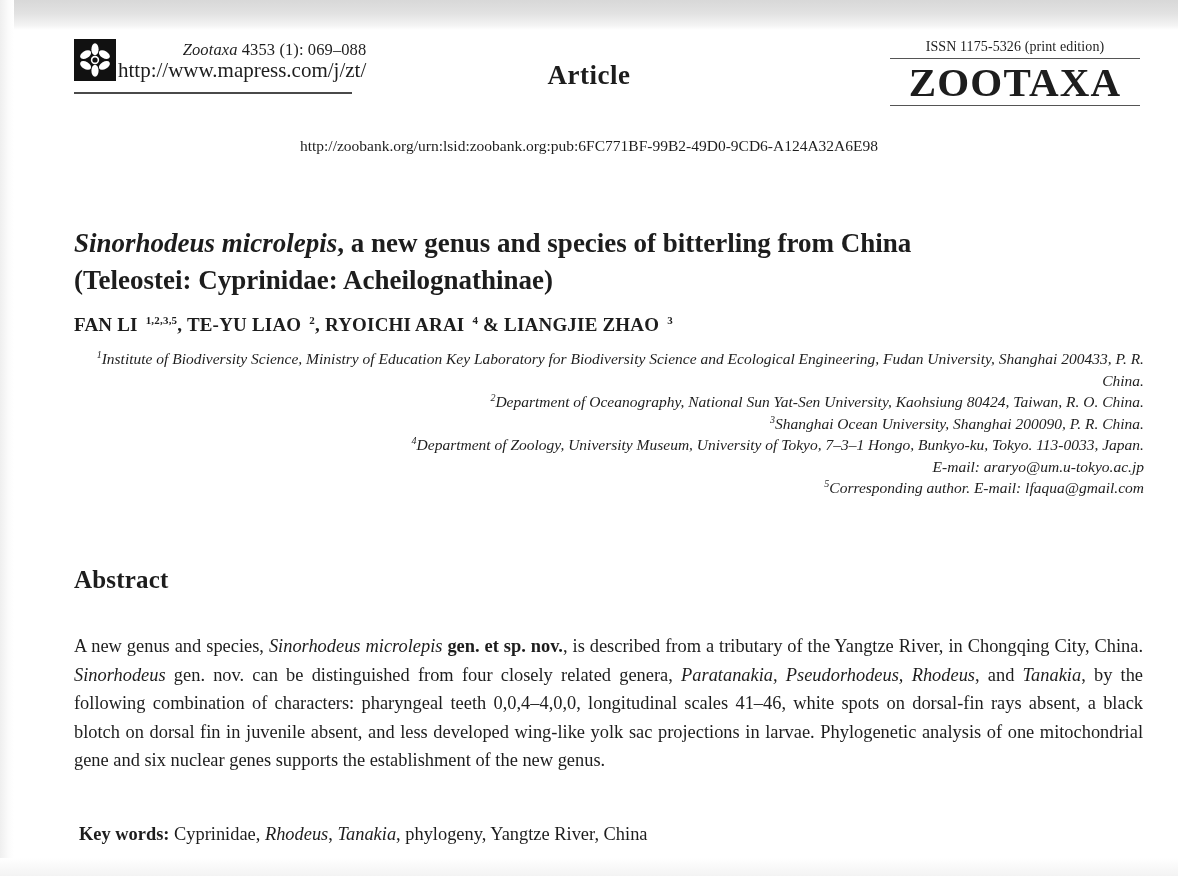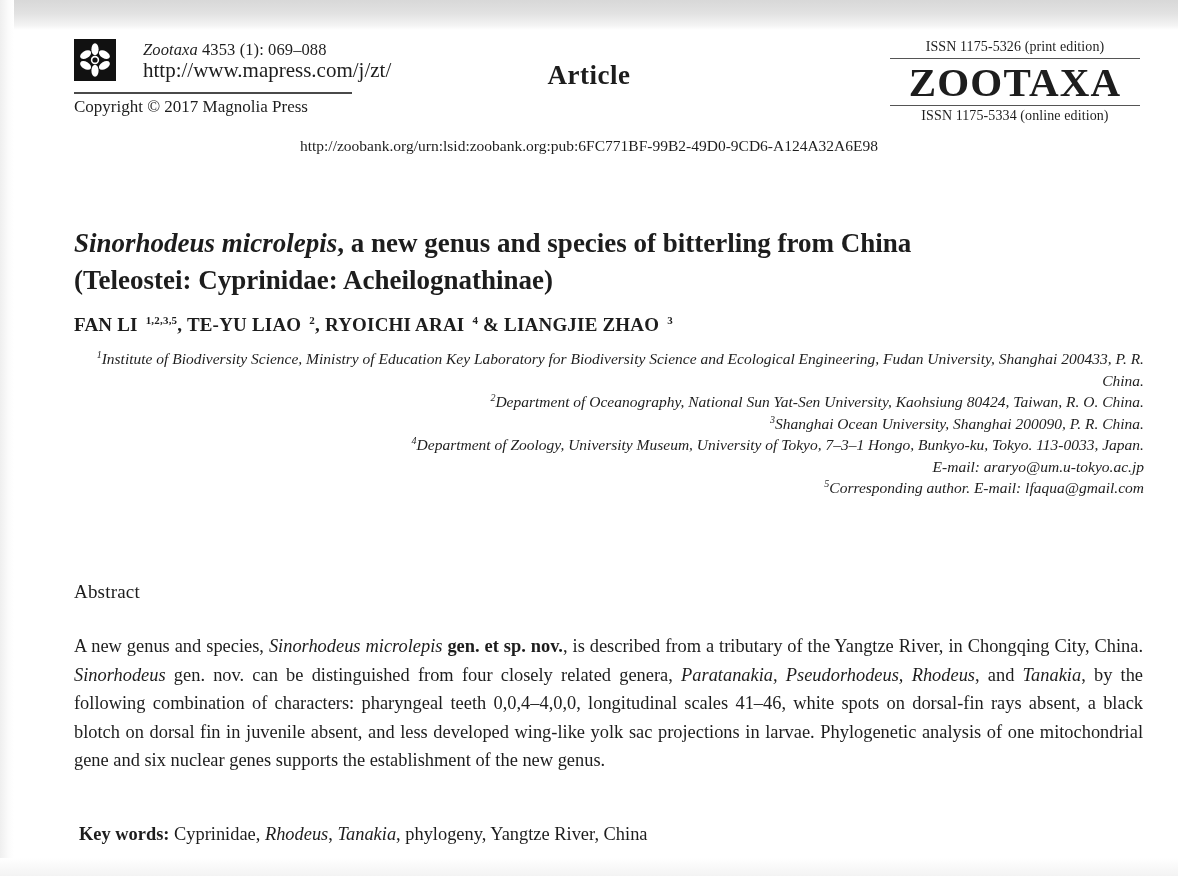--- a/index.html
+++ b/index.html
@@ -51,21 +51,21 @@
 
   .zt-logo {
     width: 42px; height: 42px;
     background: #111111;
     flex: 0 0 auto;
     margin-top: 1px;
     position: relative;
   }
   .zt-logo svg { display: block; }
 
-  .mast-left-lines { margin-left: 27px; padding-top: 1px; }
+  .mast-left-lines { margin-left: 2px; padding-top: 1px; text-align: right; }
   .mast-line-1 {
     font-size: 16.5px;
     line-height: 21px;
     white-space: nowrap;
     letter-spacing: .1px;
   }
   .mast-line-1 .jname { font-style: italic; }
   .mast-line-2 {
     font-size: 21px;
     line-height: 21px;
@@ -163,23 +163,23 @@
     font-style: italic;
     font-size: 15.5px;
     line-height: 21.5px;
   }
   .affils p { margin: 0; text-align: right; }
   .affils sup { font-size: 10px; vertical-align: super; line-height: 0; font-style: italic; }
 
   
   .abstract-head {
     position: absolute;
-    left: 74px; top: 581px;
-    font-size: 19px;
-    font-weight: normal;
+    left: 74px; top: 566px;
+    font-size: 25px;
+    font-weight: bold;
     letter-spacing: .2px;
   }
   .abstract-body {
     position: absolute;
     left: 74px; top: 632px;
     width: 1069px;
     font-size: 18.4px;
     line-height: 28.6px;
     text-align: justify;
   }
@@ -227,28 +227,26 @@
           </svg>
         </div>
         <div class="mast-left-lines">
           <div class="mast-line-1"><span class="jname">Zootaxa</span><span> 4353 (1): 069–088</span></div>
           <div class="mast-line-2">http://www.mapress.com/j/zt/</div>
         </div>
       </div>
     </div>
 
     <div class="mast-rule"></div>
-    <div class="copyright">Copyright © 2017 Magnolia Press</div>
 
     <div class="article-word">Article</div>
 
     <div class="mast-right">
       <div class="issn-print">ISSN 1175-5326  (print edition)</div>
       <div class="zootaxa-word">ZOOTAXA</div>
-      <div class="issn-online">ISSN 1175-5334 (online edition)</div>
     </div>
   </div>
 
   <div class="doi-block">
     <div>http://zoobank.org/urn:lsid:zoobank.org:pub:6FC771BF-99B2-49D0-9CD6-A124A32A6E98</div>
   </div>
 
   <h1 class="title"><span class="sci">Sinorhodeus microlepis</span><span>, a new genus and species of bitterling from China</span><br><span>(Teleostei: Cyprinidae: Acheilognathinae)</span></h1>
 
   <div class="authors"><span>FAN LI</span><sup>1,2,3,5</sup><span>, </span><span>TE-YU LIAO</span><sup>2</sup><span>, </span><span>RYOICHI ARAI</span><sup>4</sup><span> &amp; </span><span>LIANGJIE ZHAO</span><sup>3</sup></div>

